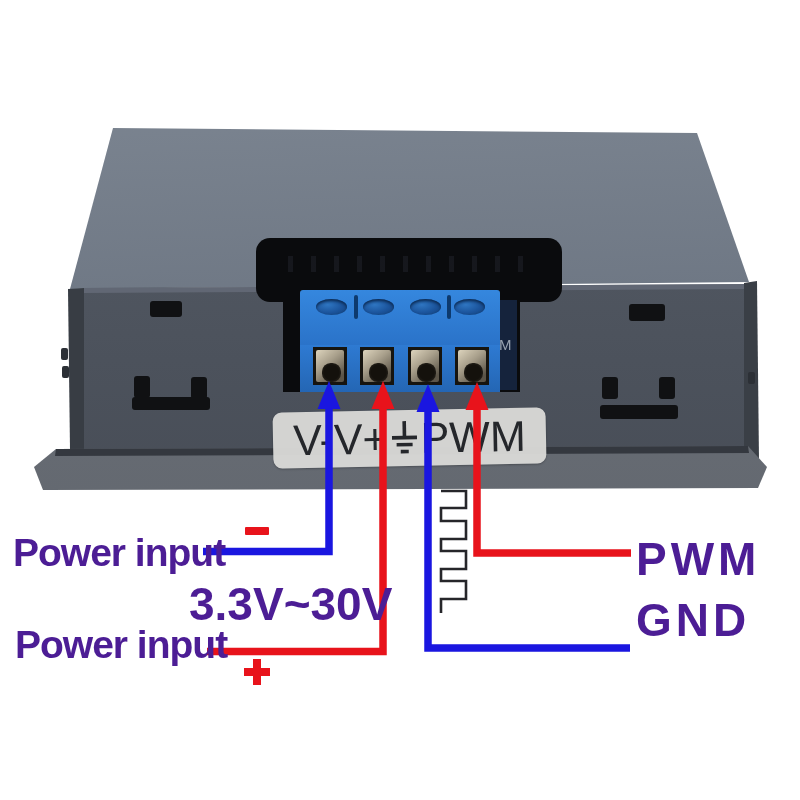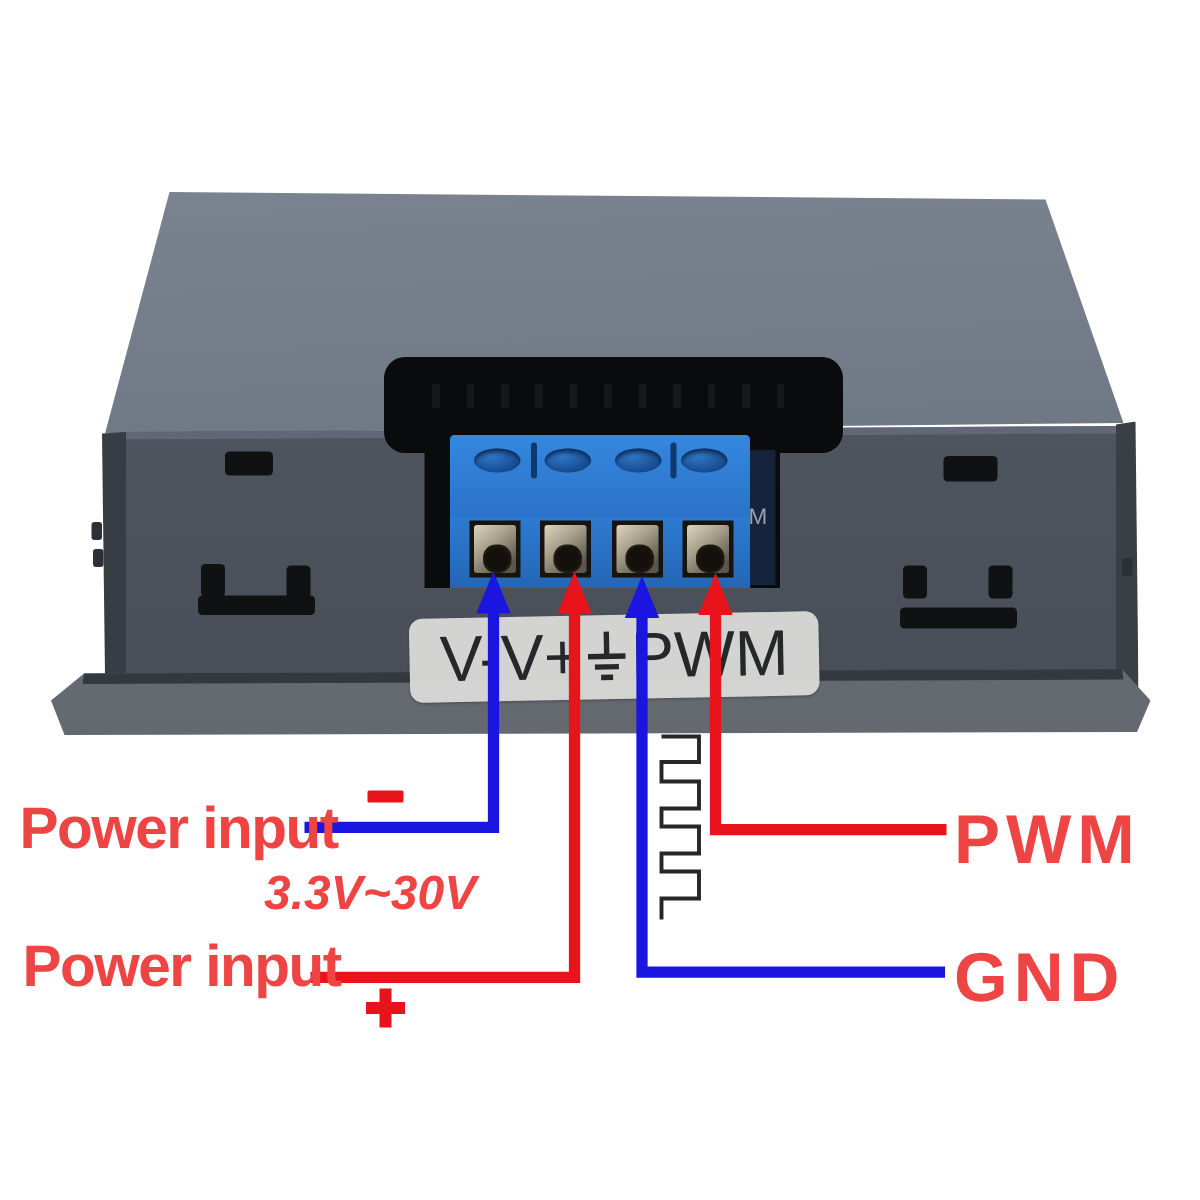--- a/index.html
+++ b/index.html
@@ -48,26 +48,26 @@
 
   
   .sticker{left:273px;top:410px;width:273px;height:56px;border-radius:9px;
            background:rgba(216,217,214,0.96);transform:rotate(-1.1deg);
            display:flex;align-items:center;justify-content:center;gap:3px;
            color:#25272b;font-size:43px;font-weight:500;letter-spacing:0;
            box-shadow:0 1px 2px rgba(0,0,0,.25);}
   .sticker svg{display:block;}
 
   
-  .red-t{color:#ef4444;text-align:right;}
+  .red-t{color:#4c1d95;text-align:right;}
   .t-pi1{left:13px;top:531px;font-size:39px;font-weight:700;letter-spacing:-1px;}
   .t-pi2{left:15px;top:623px;font-size:39px;font-weight:700;letter-spacing:-1px;}
-  .t-volt{left:176px;top:577px;font-size:32px;font-weight:700;font-style:italic;}
+  .t-volt{left:189px;top:577px;font-size:46px;font-weight:700;}
   .t-pwm{left:636px;top:532px;font-size:46px;font-weight:700;letter-spacing:4px;}
-  .t-gnd{left:636px;top:624px;font-size:46px;font-weight:700;letter-spacing:4px;}
+  .t-gnd{left:636px;top:593px;font-size:46px;font-weight:700;letter-spacing:4px;}
   .minus-bar{left:245px;top:527px;width:24px;height:8px;background:#e8131b;border-radius:1px;}
   .plus-wrap{left:244px;top:659px;width:26px;height:26px;}
   .plus-wrap .h{position:absolute;left:0;top:9px;width:26px;height:8px;background:#e8131b;}
   .plus-wrap .v{position:absolute;left:9px;top:0;width:8px;height:26px;background:#e8131b;}
 
   svg.overlay{position:absolute;left:0;top:0;pointer-events:none;}
 </style>
 </head>
 <body>
 

